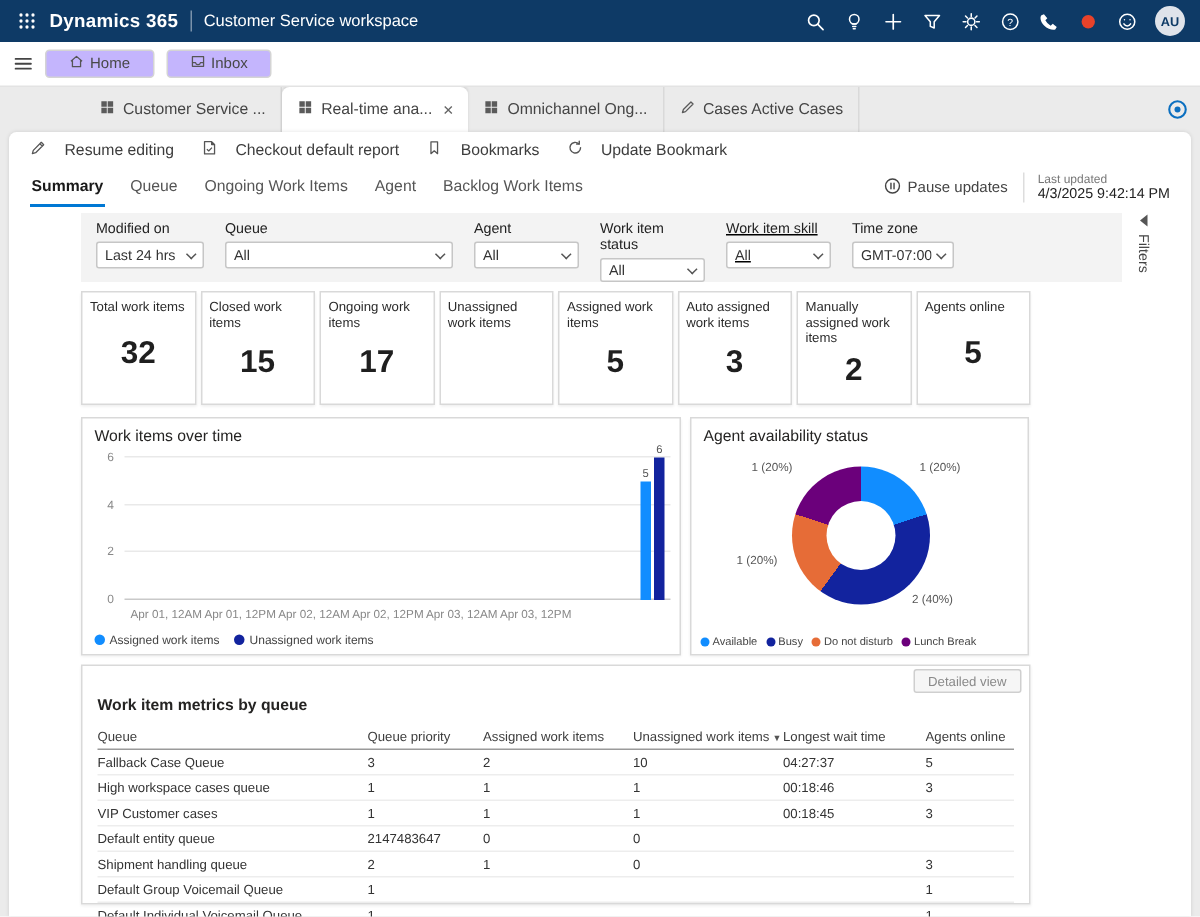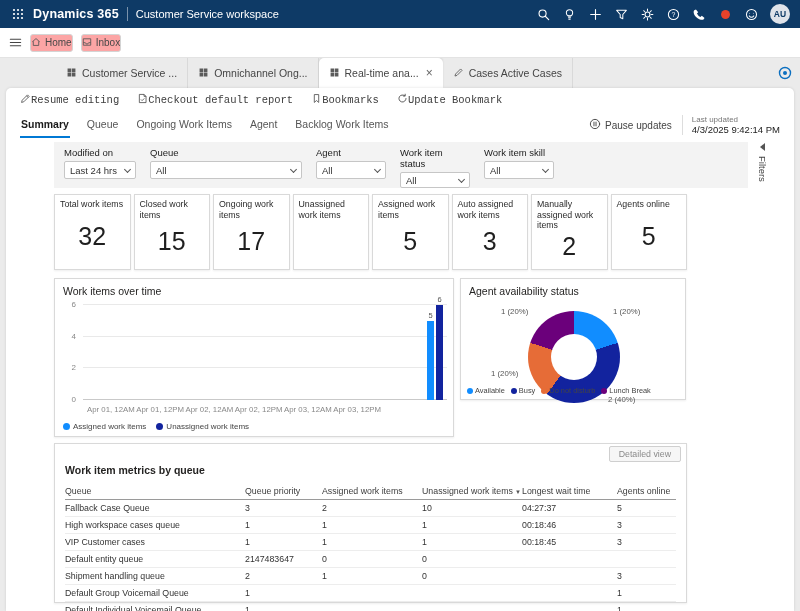--- a/index.html
+++ b/index.html
@@ -13,35 +13,35 @@
   .brand{font-size:12.5px;font-weight:bold;letter-spacing:.2px;cursor:pointer;}
   .tb-divider{width:1px;height:14px;background:rgba(255,255,255,.45);}
   .workspace{font-size:11px;}
   .tb-right{display:flex;align-items:center;gap:11px;}
   .tb-ic{display:flex;align-items:center;justify-content:center;width:15px;height:15px;cursor:pointer;}
   .avatar{width:20px;height:20px;border-radius:50%;background:#dfe3ea;color:#0e3a66;font-size:8.5px;font-weight:bold;display:flex;align-items:center;justify-content:center;cursor:pointer;}
 
   
   .navbar{position:absolute;top:28px;left:0;right:0;height:30px;background:#fff;border-bottom:1px solid #e3e3e3;display:flex;align-items:center;gap:8px;padding:0 9px;z-index:4;}
   .burger{display:flex;align-items:center;cursor:pointer;}
-  .pill{display:flex;align-items:center;gap:4px;border:1px solid #d4d4d4;border-radius:3px;padding:2px 0;font-size:10px;color:#484848;background:#fca5a5;cursor:pointer;}
+  .pill{display:flex;align-items:center;gap:4px;border:1px solid #d4d4d4;border-radius:3px;padding:2px 15px;font-size:10px;color:#484848;background:#c4b5fd;cursor:pointer;}
 
   
   .tabstrip{position:absolute;top:58px;left:0;right:0;height:30px;display:flex;align-items:stretch;padding-left:8px;margin-left:48px;}
   .tabs{display:flex;align-items:stretch;}
   .tab{display:flex;align-items:center;gap:5px;padding:0 10px;font-size:10.5px;color:#454545;border-right:1px solid #d9d9d9;cursor:pointer;max-width:135px;white-space:nowrap;}
   .tab .tab-txt{overflow:hidden;text-overflow:ellipsis;}
   .tab.active{background:#fff;border-radius:5px 5px 0 0;border-right:none;box-shadow:0 -1px 2px rgba(0,0,0,.1);}
   .tab-close{font-size:12px;color:#666;margin-left:2px;line-height:1;}
   .pane-toggle{margin-left:auto;margin-right:8px;align-self:center;cursor:pointer;display:flex;}
 
   
   .page{position:absolute;top:88px;left:6px;right:6px;height:523px;background:#fff;border-radius:5px 5px 0 0;box-shadow:0 0 3px rgba(0,0,0,.12);}
   .toolbar{height:24px;display:flex;align-items:center;gap:18px;padding:0 14px;font-size:10.5px;color:#3d3d3d;}
-  .tool{display:flex;align-items:center;gap:0;cursor:pointer;font-family:Liberation Mono, monospace;}
+  .tool{display:flex;align-items:center;gap:12px;cursor:pointer;}
   .report-header{height:26px;display:flex;align-items:center;padding:0 14px;}
   .rtabs{display:flex;gap:16px;height:100%;align-items:stretch;}
   .rtab{font-size:10.5px;color:#555;display:flex;align-items:center;border-bottom:2px solid transparent;cursor:pointer;padding:0 1px;}
   .rtab.active{color:#1a1a1a;font-weight:bold;border-bottom-color:var(--accent);}
   .rh-right{margin-left:auto;display:flex;align-items:center;gap:10px;}
   .pause{display:flex;align-items:center;gap:4px;font-size:10px;color:#444;cursor:pointer;}
   .lastupd{border-left:1px solid #ddd;padding-left:9px;}
   .lu1{font-size:8px;color:#777;}
   .lu2{font-size:9.5px;color:#222;}
 
@@ -55,27 +55,27 @@
   .fval{font-size:9.5px;color:#333;white-space:nowrap;overflow:hidden;}
   .chev{width:5px;height:5px;border-right:1.2px solid #555;border-bottom:1.2px solid #555;transform:rotate(45deg);margin-top:-2px;flex:none;margin-left:4px;}
   .filters-rail{position:absolute;right:24px;top:2px;width:16px;display:flex;flex-direction:column;align-items:center;gap:5px;padding-top:3px;cursor:pointer;}
   .rail-arrow{width:0;height:0;border-top:4px solid transparent;border-bottom:4px solid transparent;border-right:5px solid #555;}
   .rail-text{writing-mode:vertical-rl;font-size:9.5px;color:#444;}
 
   
   .kpi-row{position:absolute;left:48px;top:56px;width:633px;display:flex;gap:3px;}
   .kpi{flex:1;height:76px;background:#fff;border:1px solid #d9d9d9;box-shadow:0 1px 2px rgba(0,0,0,.07);padding:4px 5px;display:flex;flex-direction:column;}
   .kpi-label{font-size:8.8px;color:#2b2b2b;line-height:1.2;}
-  .kpi-value{flex:1;display:flex;align-items:center;justify-content:center;font-size:25px;color:#1f1f1f;padding-bottom:2px;}
+  .kpi-value{flex:1;display:flex;align-items:center;justify-content:center;font-size:21px;color:#1f1f1f;padding-bottom:2px;font-weight:bold;}
 
   
   .charts-row{position:absolute;left:48px;top:140px;display:flex;gap:6px;}
   .card{background:#fff;border:1px solid #d9d9d9;box-shadow:0 1px 2px rgba(0,0,0,.07);position:relative;}
   .bar-card{width:400px;height:159px;}
-  .donut-card{width:226px;height:122px;}
+  .donut-card{width:226px;height:159px;}
   .chart-title{position:absolute;top:6px;left:8px;font-size:10.5px;color:#252423;}
   .bar-y-axis{position:absolute;left:4px;top:26px;bottom:36px;width:20px;}
   .ytick{position:absolute;right:3px;font-size:8px;color:#888;}
   .bar-plot{position:absolute;left:28px;right:6px;top:26px;bottom:36px;}
   .gridline{position:absolute;left:0;right:0;height:1px;background:#e9e9e9;}
   .gridline.axisline{background:#c9c9c9;}
   .bar{position:absolute;bottom:0;width:7px;}
   .bar-val{position:absolute;bottom:100%;left:50%;transform:translateX(-50%);font-size:7.5px;color:#555;margin-bottom:1px;}
   .bar-x-axis{position:absolute;left:32px;right:72px;bottom:22px;display:flex;justify-content:space-between;}
   .xtick{font-size:7.8px;color:#888;white-space:nowrap;}
@@ -207,32 +207,32 @@
   </nav>
 
   <div class="tabstrip">
     <div class="tabs">
         <div class="tab">
           <span class="tab-ic"><svg width="11" height="11" viewBox="0 0 14 14" fill="#5b5b5b">
               <path d="M2 2h4.6v4.6H2zM7.4 2H12v4.6H7.4zM2 7.4h4.6V12H2zM7.4 7.4H12V12H7.4z"></path>
             </svg></span>
           <span class="tab-txt">Customer Service ...</span>
         </div>
+        <div class="tab active">
+          <span class="tab-ic"><svg width="11" height="11" viewBox="0 0 14 14" fill="#5b5b5b">
+              <path d="M2 2h4.6v4.6H2zM7.4 2H12v4.6H7.4zM2 7.4h4.6V12H2zM7.4 7.4H12V12H7.4z"></path>
+            </svg></span>
+          <span class="tab-txt">Real-time ana...</span>
+          <span class="tab-close">×</span>
+        </div>
         <div class="tab">
           <span class="tab-ic"><svg width="11" height="11" viewBox="0 0 14 14" fill="#5b5b5b">
               <path d="M2 2h4.6v4.6H2zM7.4 2H12v4.6H7.4zM2 7.4h4.6V12H2zM7.4 7.4H12V12H7.4z"></path>
             </svg></span>
           <span class="tab-txt">Omnichannel Ong...</span>
-        </div>
-        <div class="tab active">
-          <span class="tab-ic"><svg width="11" height="11" viewBox="0 0 14 14" fill="#5b5b5b">
-              <path d="M2 2h4.6v4.6H2zM7.4 2H12v4.6H7.4zM2 7.4h4.6V12H2zM7.4 7.4H12V12H7.4z"></path>
-            </svg></span>
-          <span class="tab-txt">Real-time ana...</span>
-          <span class="tab-close">×</span>
         </div>
         <div class="tab">
           <span class="tab-ic"><svg width="11" height="11" viewBox="0 0 14 14" fill="none" stroke="#5b5b5b" stroke-width="1.1" stroke-linejoin="round">
               <path d="M2.5 11.5l.8-2.6 6.4-6.4 1.8 1.8-6.4 6.4z"></path>
             </svg></span>
           <span class="tab-txt">Cases Active Cases</span>
         </div>
       </div>
     <span class="pane-toggle">
         <svg width="14" height="14" viewBox="0 0 14 14">
@@ -320,24 +320,31 @@
               <span class="chev"></span>
             </div>
           </div>
           <div class="fgroup" style="width: 70px;">
             <div class="flabel">Work item status</div>
             <div class="fctrl">
               <span class="fval">All</span>
               <span class="chev"></span>
             </div>
           </div>
-          <div class="fgroup" style="width: 70px;">
+          <div class="fgroup" style="width: 70px; text-decoration: underline;">
             <div class="flabel">Work item skill</div>
             <div class="fctrl">
               <span class="fval">All</span>
+              <span class="chev"></span>
+            </div>
+          </div>
+          <div class="fgroup" style="width: 68px;">
+            <div class="flabel">Time zone</div>
+            <div class="fctrl">
+              <span class="fval">GMT-07:00</span>
               <span class="chev"></span>
             </div>
           </div>
         </div>
 
       <div class="filters-rail">
         <span class="rail-arrow"></span>
         <span class="rail-text">Filters</span>
       </div>
 

